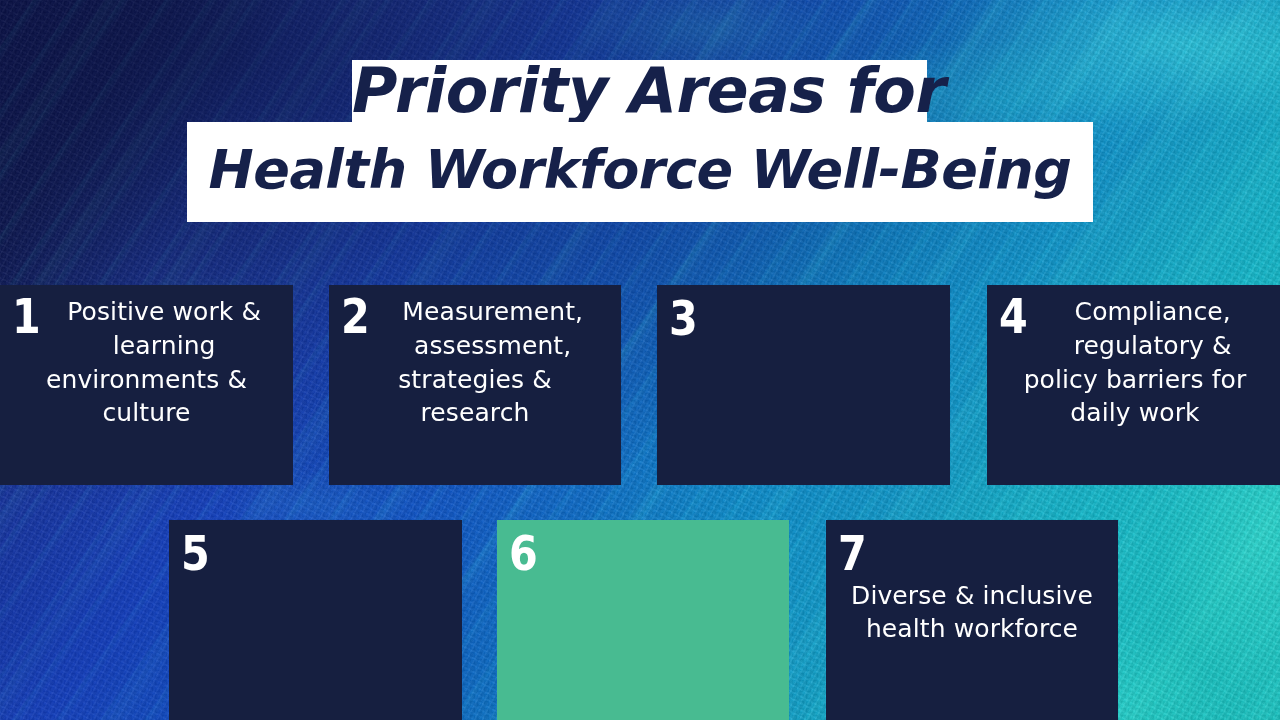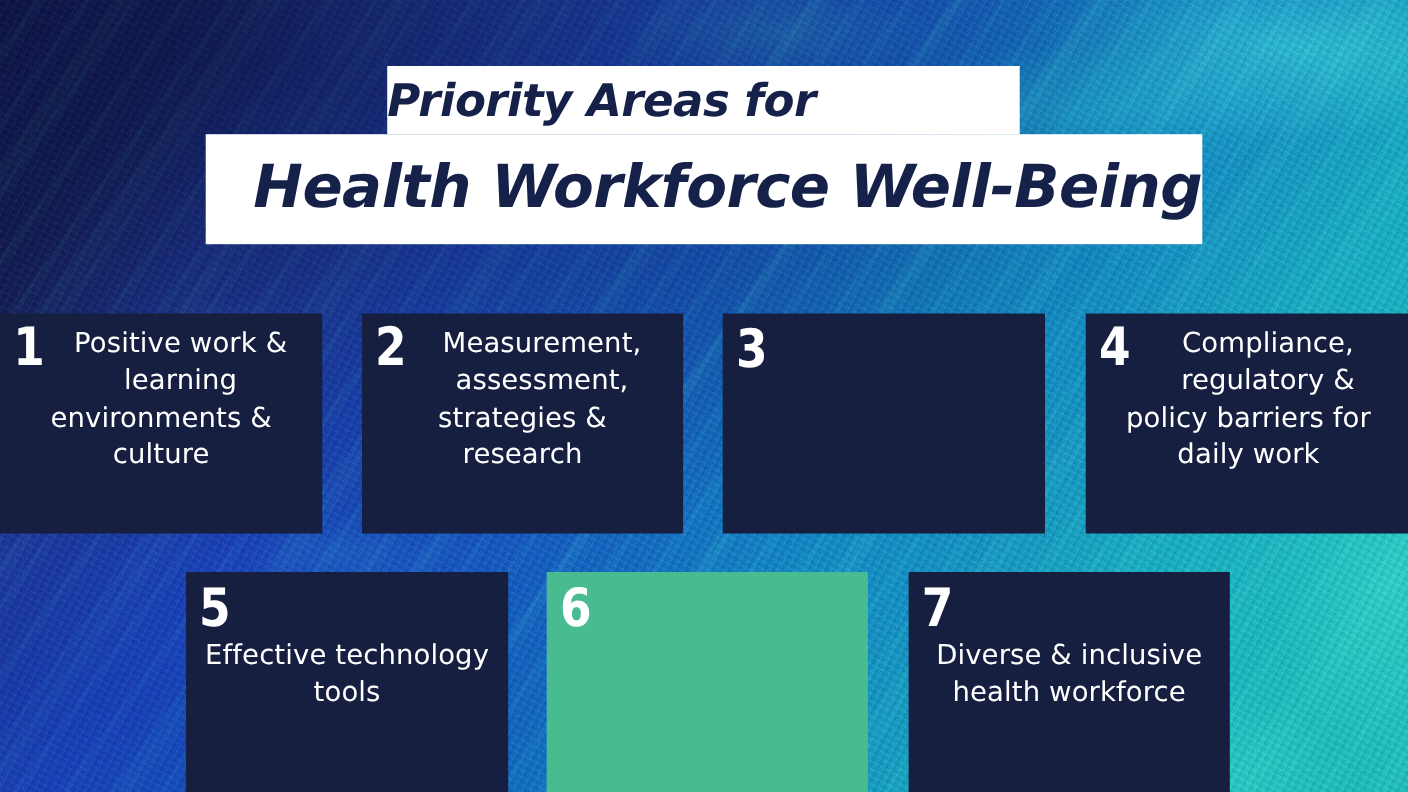--- a/index.html
+++ b/index.html
@@ -119,30 +119,30 @@
     color:#16214a;
     font-family:"DejaVu Sans", sans-serif;
     font-weight:700;
     font-style:italic;
     white-space:nowrap;
     letter-spacing:-0.5px;
   }
   #title-line-1 {
     left:352px; top:60px;
     width:575px; height:62px;
-    font-size:41px;
+    font-size:62px;
     line-height:62px;
-    text-align:left;
+    text-align:center;
   }
   #title-line-2 {
     left:187px; top:122px;
     width:906px; height:100px;
     font-size:54px;
     line-height:96px;
-    text-align:right;
+    text-align:center;
     padding-bottom:6px;
   }
 
   
   .card {
     position:absolute;
     background:#161f40;
     color:#ffffff;
     padding:10px 12px 14px 12px;
     display:flex;
@@ -235,21 +235,20 @@
   <div class="card" id="card-4">
     <div class="card-inner">
       <span class="card-num">4</span>
       <span class="card-text">Compliance, regulatory &amp; policy barriers for daily work</span>
     </div>
   </div>
 
   <div class="card" id="card-5">
     <div class="card-inner">
       <span class="card-num below">5</span>
-      <span class="card-text">Effective technology tools</span>
     </div>
   </div>
 
   <div class="card accent" id="card-6">
     <div class="card-inner">
       <span class="card-num below">6</span>
     </div>
   </div>
 
   <div class="card" id="card-7">

